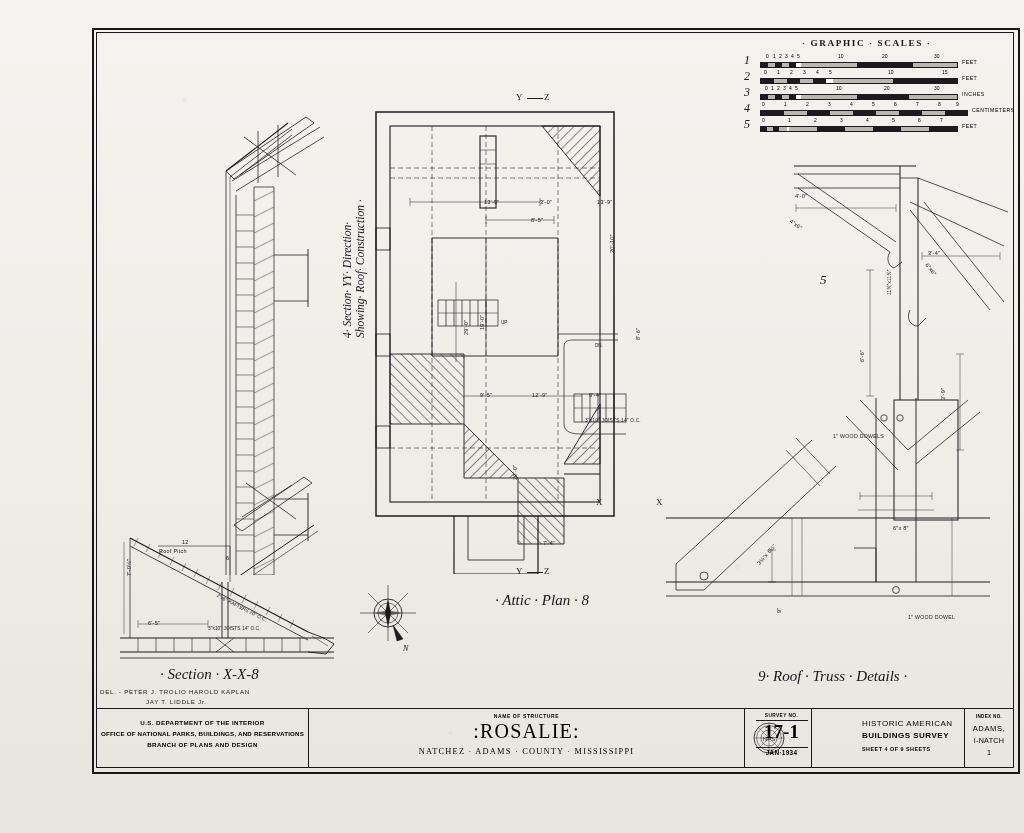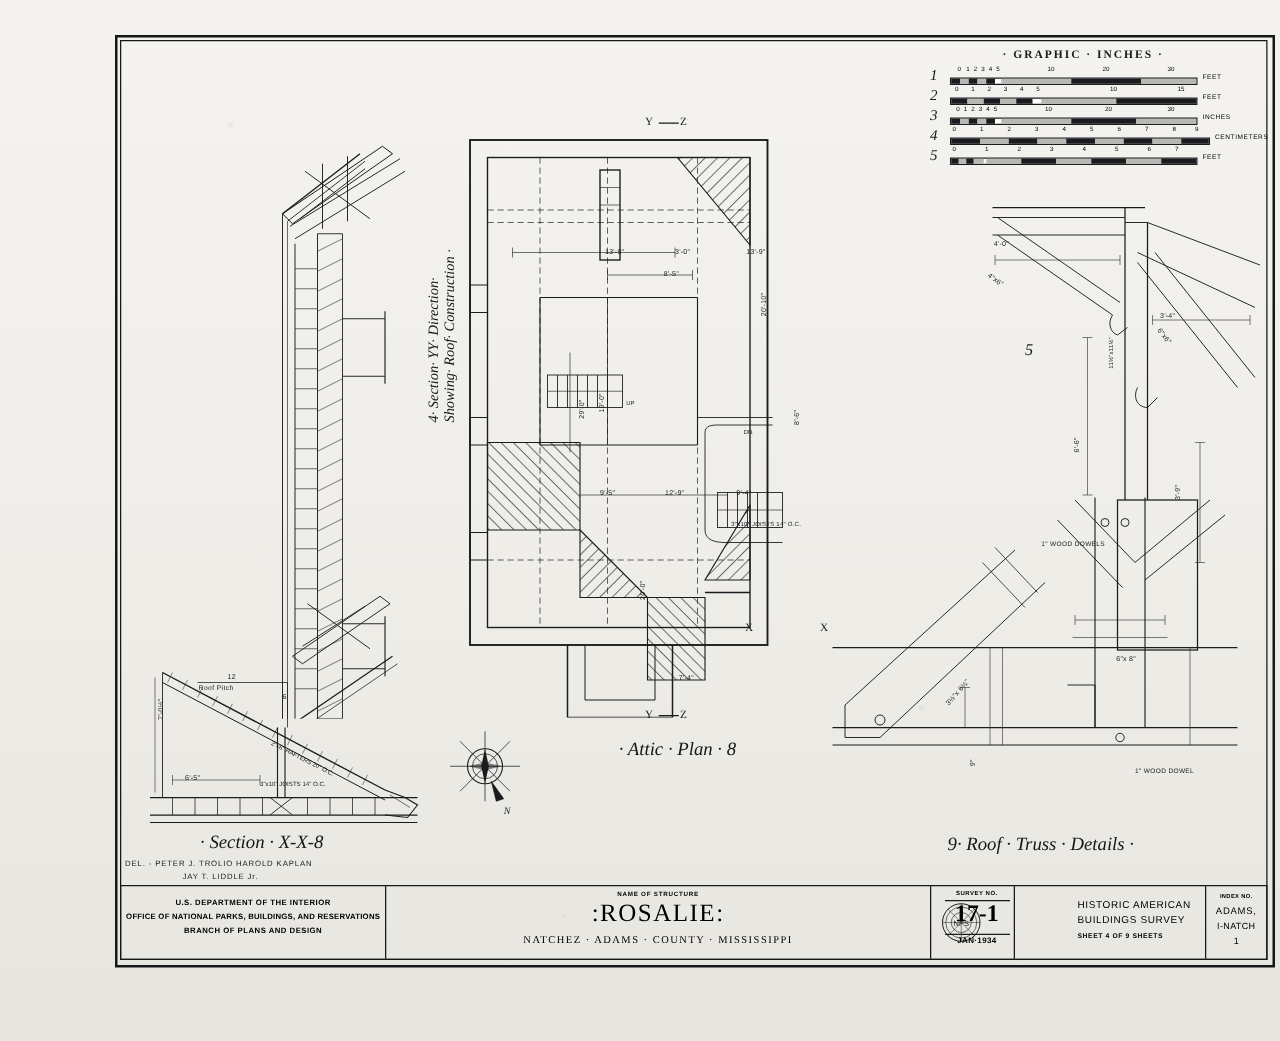--- a/index.html
+++ b/index.html
@@ -65,21 +65,21 @@
 </head>
 <body>
 
 <div id="sheet">
   <div id="paper"></div>
 
   <div class="border-outer"></div>
   <div class="border-inner"></div>
 
   <div id="scales">
-    <div class="title">· GRAPHIC · INCHES ·</div>
+    <div class="title">· GRAPHIC · SCALES ·</div>
 
     <div class="scalerow" style="top:16px">
       <span class="num">1</span>
       <span class="ticklab" style="left:22px">0</span>
       <span class="ticklab" style="left:29px">1</span>
       <span class="ticklab" style="left:35px">2</span>
       <span class="ticklab" style="left:41px">3</span>
       <span class="ticklab" style="left:47px">4</span>
       <span class="ticklab" style="left:53px">5</span>
       <span class="ticklab" style="left:94px">10</span>
@@ -639,21 +639,21 @@
     <div class="tbcell" style="left:655px;width:60px">
       <div class="tbtxt" style="top:4px;font-size:4.8px;font-weight:bold;letter-spacing:.4px">SURVEY NO.</div>
       <div class="tbtxt" style="top:12px;font-size:19px;font-weight:bold;font-family:'Liberation Serif',serif">17-1</div>
       <div class="tbtxt" style="top:40px;font-size:6.4px;font-weight:bold;letter-spacing:.3px">JAN·1934</div>
       <div class="ln hl" style="left:4px;top:11px;width:52px;"></div>
       <div class="ln hl" style="left:4px;top:38px;width:52px;"></div>
     </div>
 
     <div class="tbcell" style="left:756px;width:112px">
       <div class="tbtxt" style="top:10px;font-size:8px;font-weight:normal;letter-spacing:.5px;text-align:left;padding-left:9px">HISTORIC AMERICAN</div>
-      <div class="tbtxt" style="top:22px;font-size:8px;font-weight:normal;letter-spacing:.5px;text-align:left;padding-left:9px">BUILDINGS SURVEY</div>
+      <div class="tbtxt" style="top:22px;font-size:8px;font-weight:bold;letter-spacing:.5px;text-align:left;padding-left:9px">BUILDINGS SURVEY</div>
       <div class="tbtxt" style="top:37px;font-size:5.4px;font-weight:bold;letter-spacing:.5px;text-align:left;padding-left:9px">SHEET  4  OF  9  SHEETS</div>
     </div>
 
     <div class="tbcell" style="left:868px;width:48px;border-right:none">
       <div class="tbtxt" style="top:5px;font-size:4.6px;font-weight:bold;letter-spacing:.3px">INDEX NO.</div>
       <div class="tbtxt" style="top:15px;font-size:7.6px;letter-spacing:.6px">ADAMS,</div>
       <div class="tbtxt" style="top:27px;font-size:7.2px;letter-spacing:.3px">I-NATCH</div>
       <div class="tbtxt" style="top:39px;font-size:7.2px">1</div>
     </div>
   </div>

